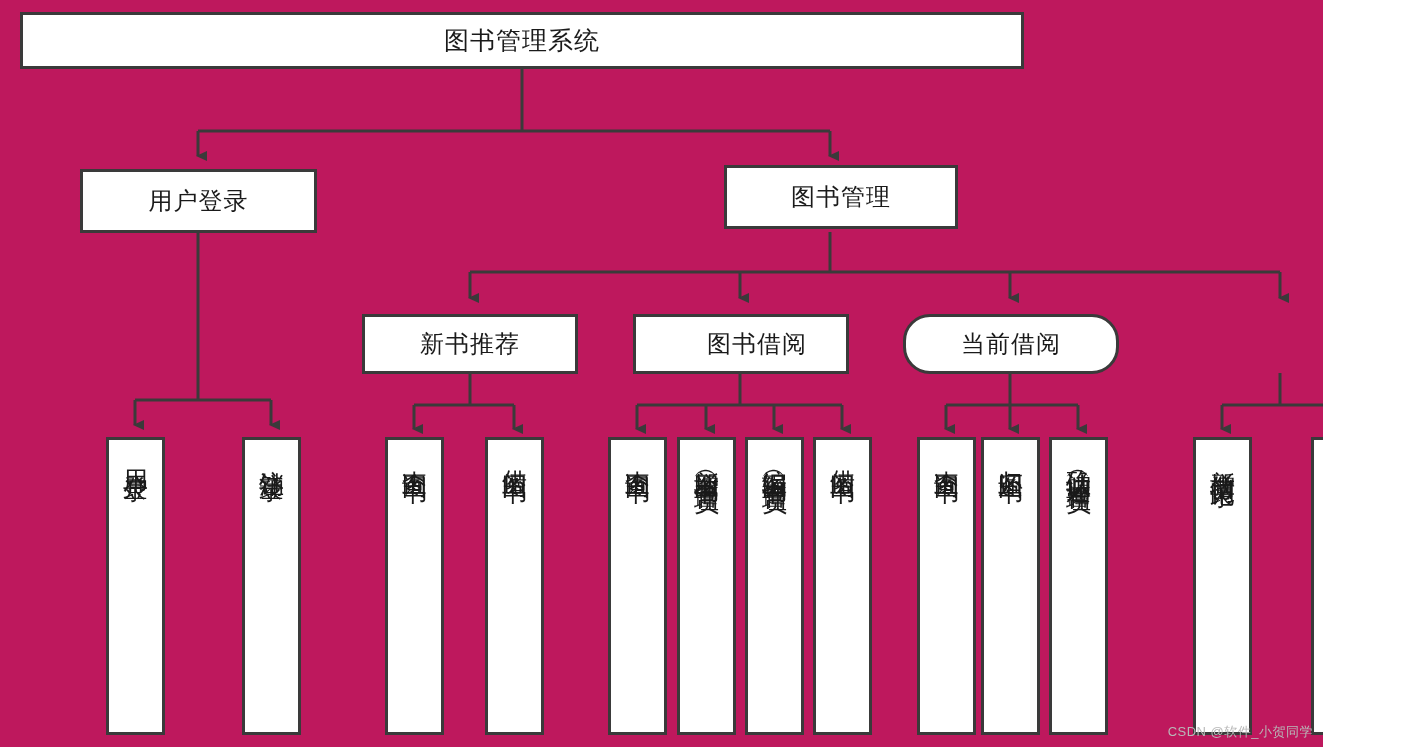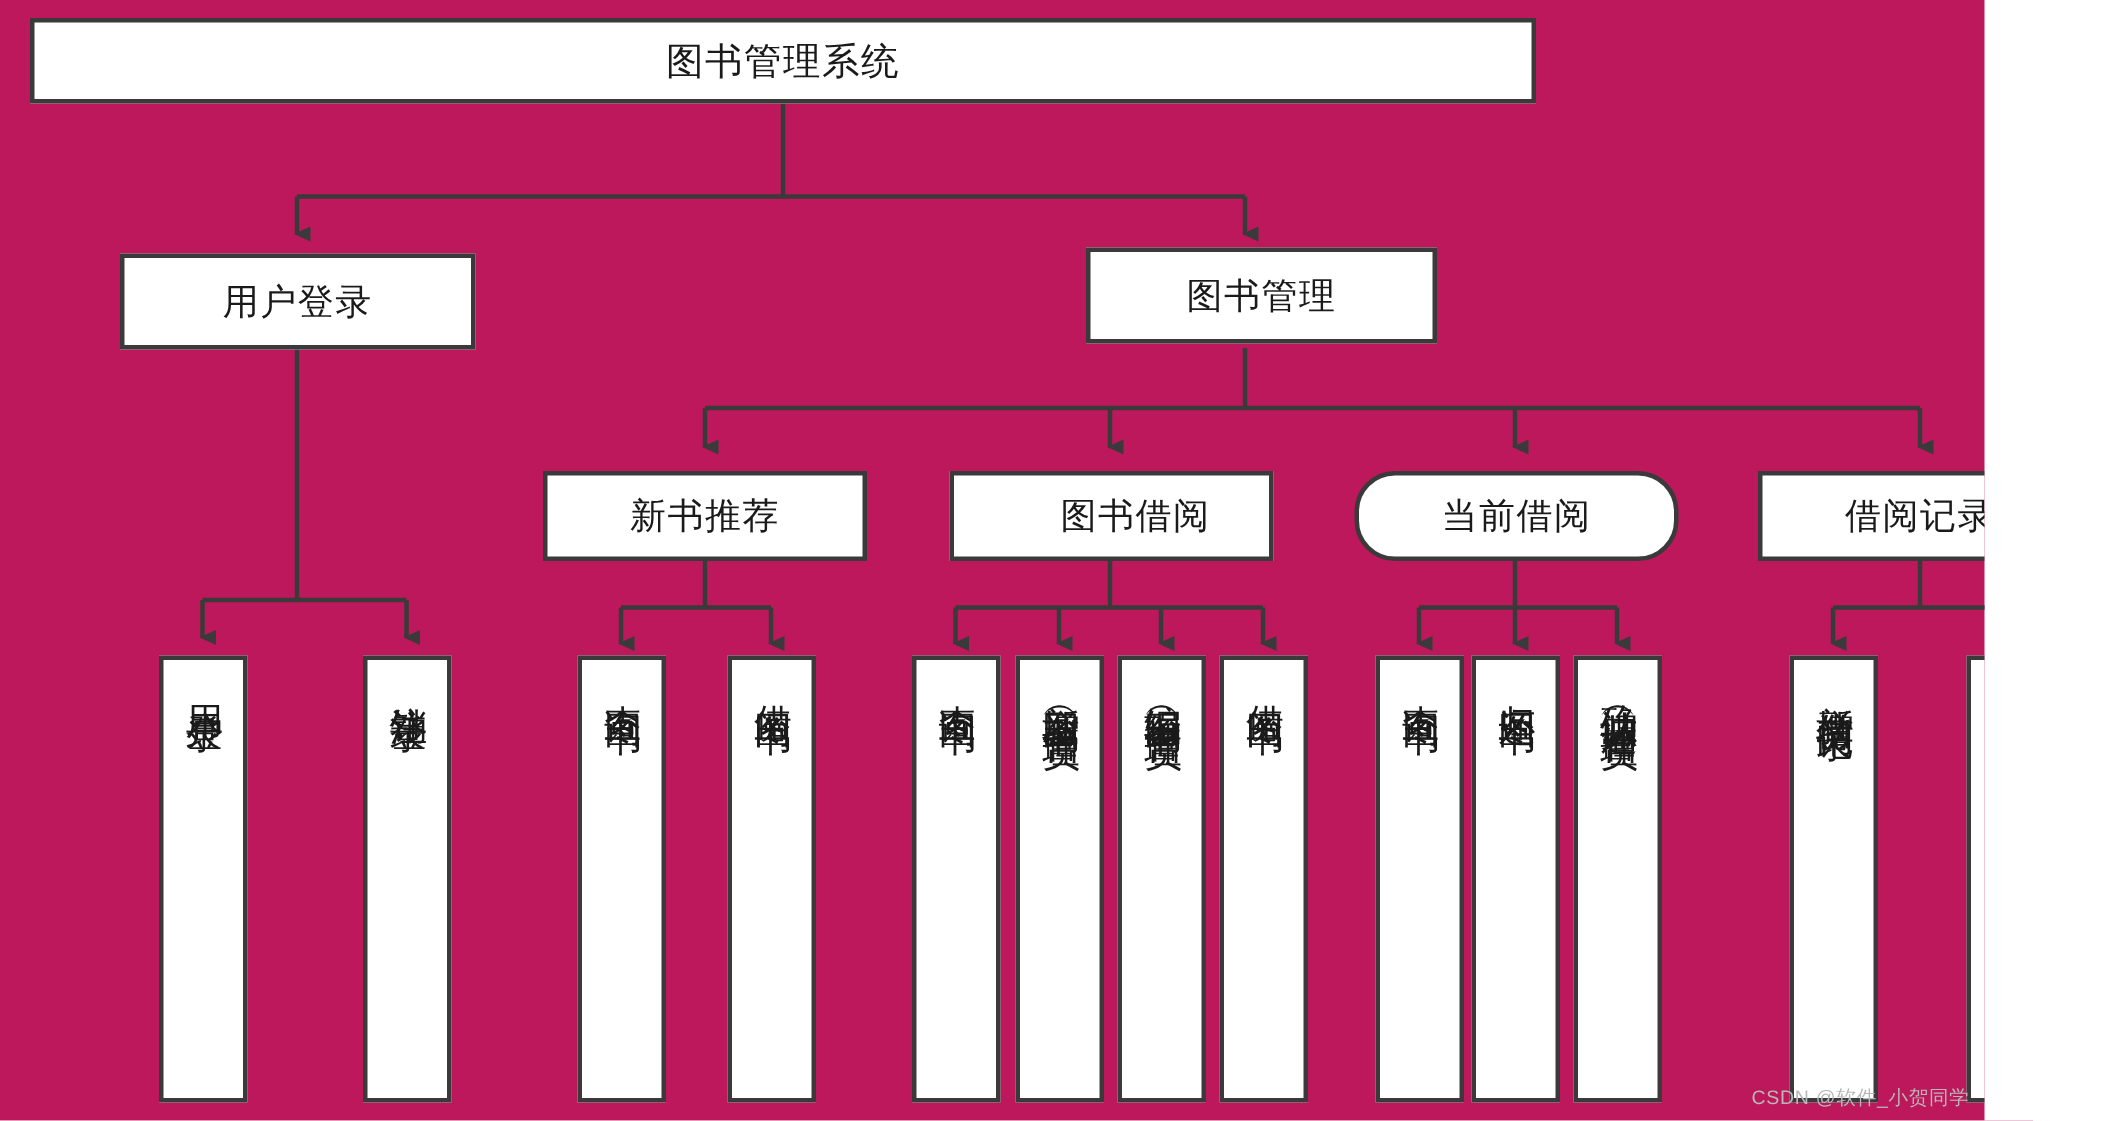--- a/index.html
+++ b/index.html
@@ -133,23 +133,20 @@
 
   <div class="node hbox" style="left:362px; top:314px; width:216px; height:60px;">
     <span>新书推荐</span>
   </div>
   <div class="node hbox" style="left:633px; top:314px; width:216px; height:60px;padding-left:32px;">
     <span>图书借阅</span>
   </div>
   <div class="node hbox" style="left:903px; top:314px; width:216px; height:60px;border-radius:27px;">
     <span>当前借阅</span>
   </div>
-  <div class="node hbox" style="left:1172px; top:314px; width:216px; height:60px;">
-    <span>借阅记录</span>
-  </div>
 
   <div class="node vbox" style="left:106px; top:437px; width:59px; height:298px;">
     <span class="vtext">用户登录</span>
   </div>
   <div class="node vbox" style="left:242px; top:437px; width:59px; height:298px;">
     <span class="vtext">注销登录</span>
   </div>
 
   <div class="node vbox" style="left:385px; top:437px; width:59px; height:298px;">
     <span class="vtext">查询图书</span>

